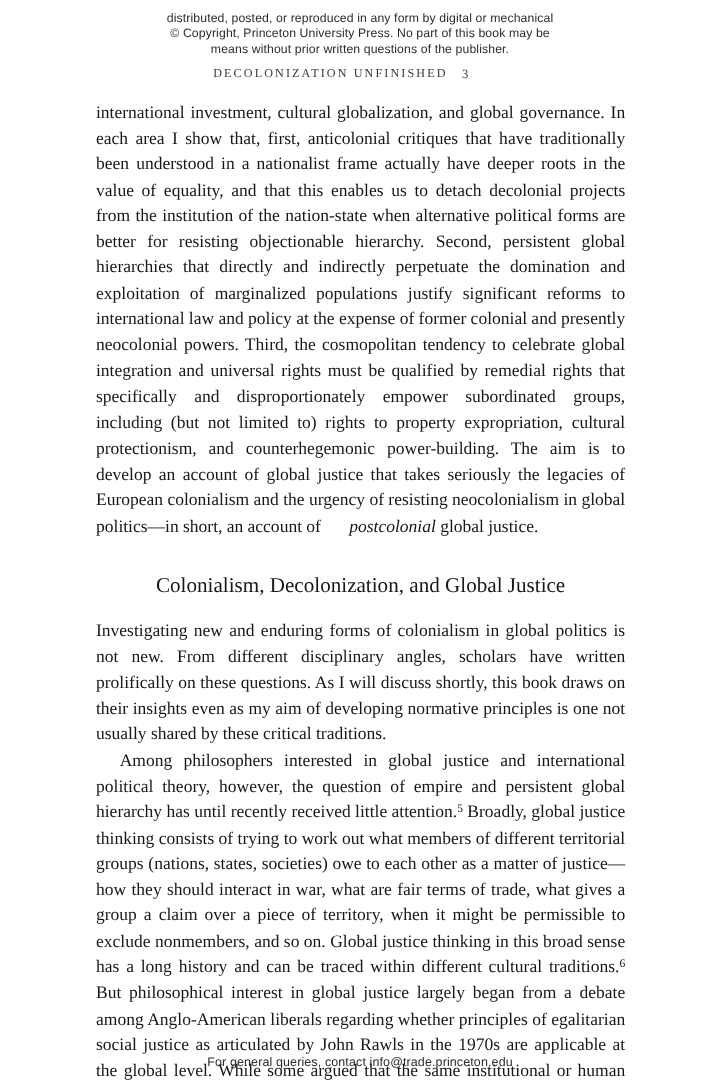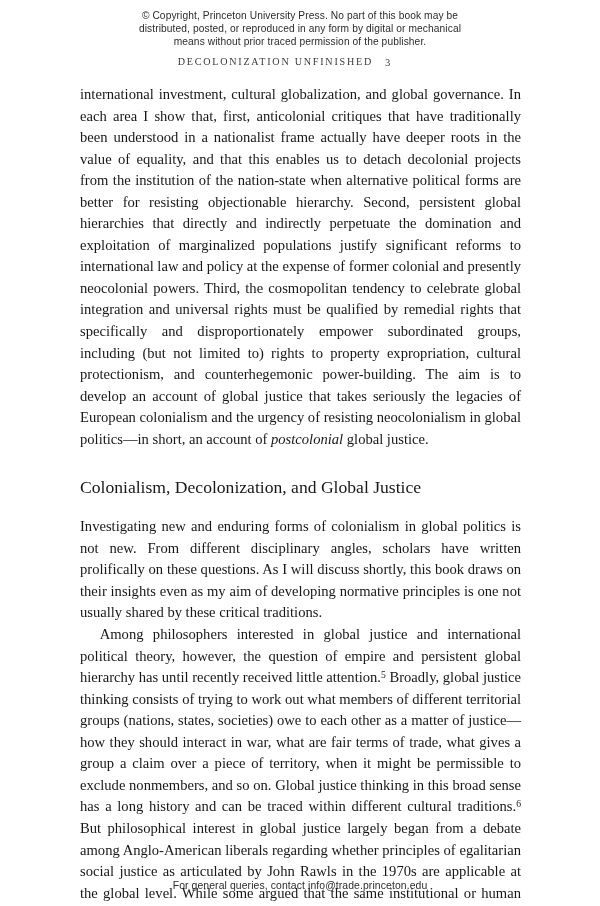--- a/index.html
+++ b/index.html
@@ -76,30 +76,30 @@
     line-height: 21.55px;
     color: #171717;
     hyphens: none;
     word-spacing: -0.004em;
   }
   p.body.indent { text-indent: 1.35em; }
   p.body.noindent { text-indent: 0; }
 
   .section-heading {
     margin: 0;
-    text-align: left;
+    text-align: center;
     font-weight: normal;
     font-size: 17.6px;
     line-height: 22px;
     color: #171717;
     padding-top: 26px;
     padding-bottom: 18px;
   }
 
-  .it { font-style: italic; }
+  .it { font-style: italic; margin-left: 20px; }
 
   sup.fn {
     font-size: 0.66em;
     vertical-align: 0.42em;
     line-height: 0;
   }
 
   
   .footer {
     position: absolute;
@@ -113,23 +113,23 @@
     letter-spacing: 0.01em;
     white-space: nowrap;
   }
 </style>
 </head>
 <body>
 
 <div class="page">
 
   <div class="copyright">
+    <div>distributed, posted, or reproduced in any form by digital or mechanical</div>
     <div>© Copyright, Princeton University Press. No part of this book may be</div>
-    <div>distributed, posted, or reproduced in any form by digital or mechanical</div>
-    <div>means without prior traced permission of the publisher.</div>
+    <div>means without prior written questions of the publisher.</div>
   </div>
 
   <div class="running-head">
     <span>DECOLONIZATION UNFINISHED</span><span class="folio">3</span>
   </div>
 
   <div class="textblock">
 
     <p class="body noindent"><span>international investment, cultural globalization, and global governance. In each area I show that, first, anticolonial critiques that have traditionally been understood in a nationalist frame actually have deeper roots in the value of equality, and that this enables us to detach decolonial projects from the institution of the nation-state when alternative political forms are better for resisting objectionable hierarchy. Second, persistent global hierarchies that directly and indirectly perpetuate the domination and exploitation of marginalized populations justify significant reforms to international law and policy at the expense of former colonial and presently neocolonial powers. Third, the cosmopolitan tendency to celebrate global integration and universal rights must be qualified by remedial rights that specifically and disproportionately empower subordinated groups, including (but not limited to) rights to property expropriation, cultural protectionism, and counterhegemonic power-building. The aim is to develop an account of global justice that takes seriously the legacies of European colonialism and the urgency of resisting neocolonialism in global politics—in short, an account of </span><span class="it">postcolonial</span><span> global justice.</span></p>
 

